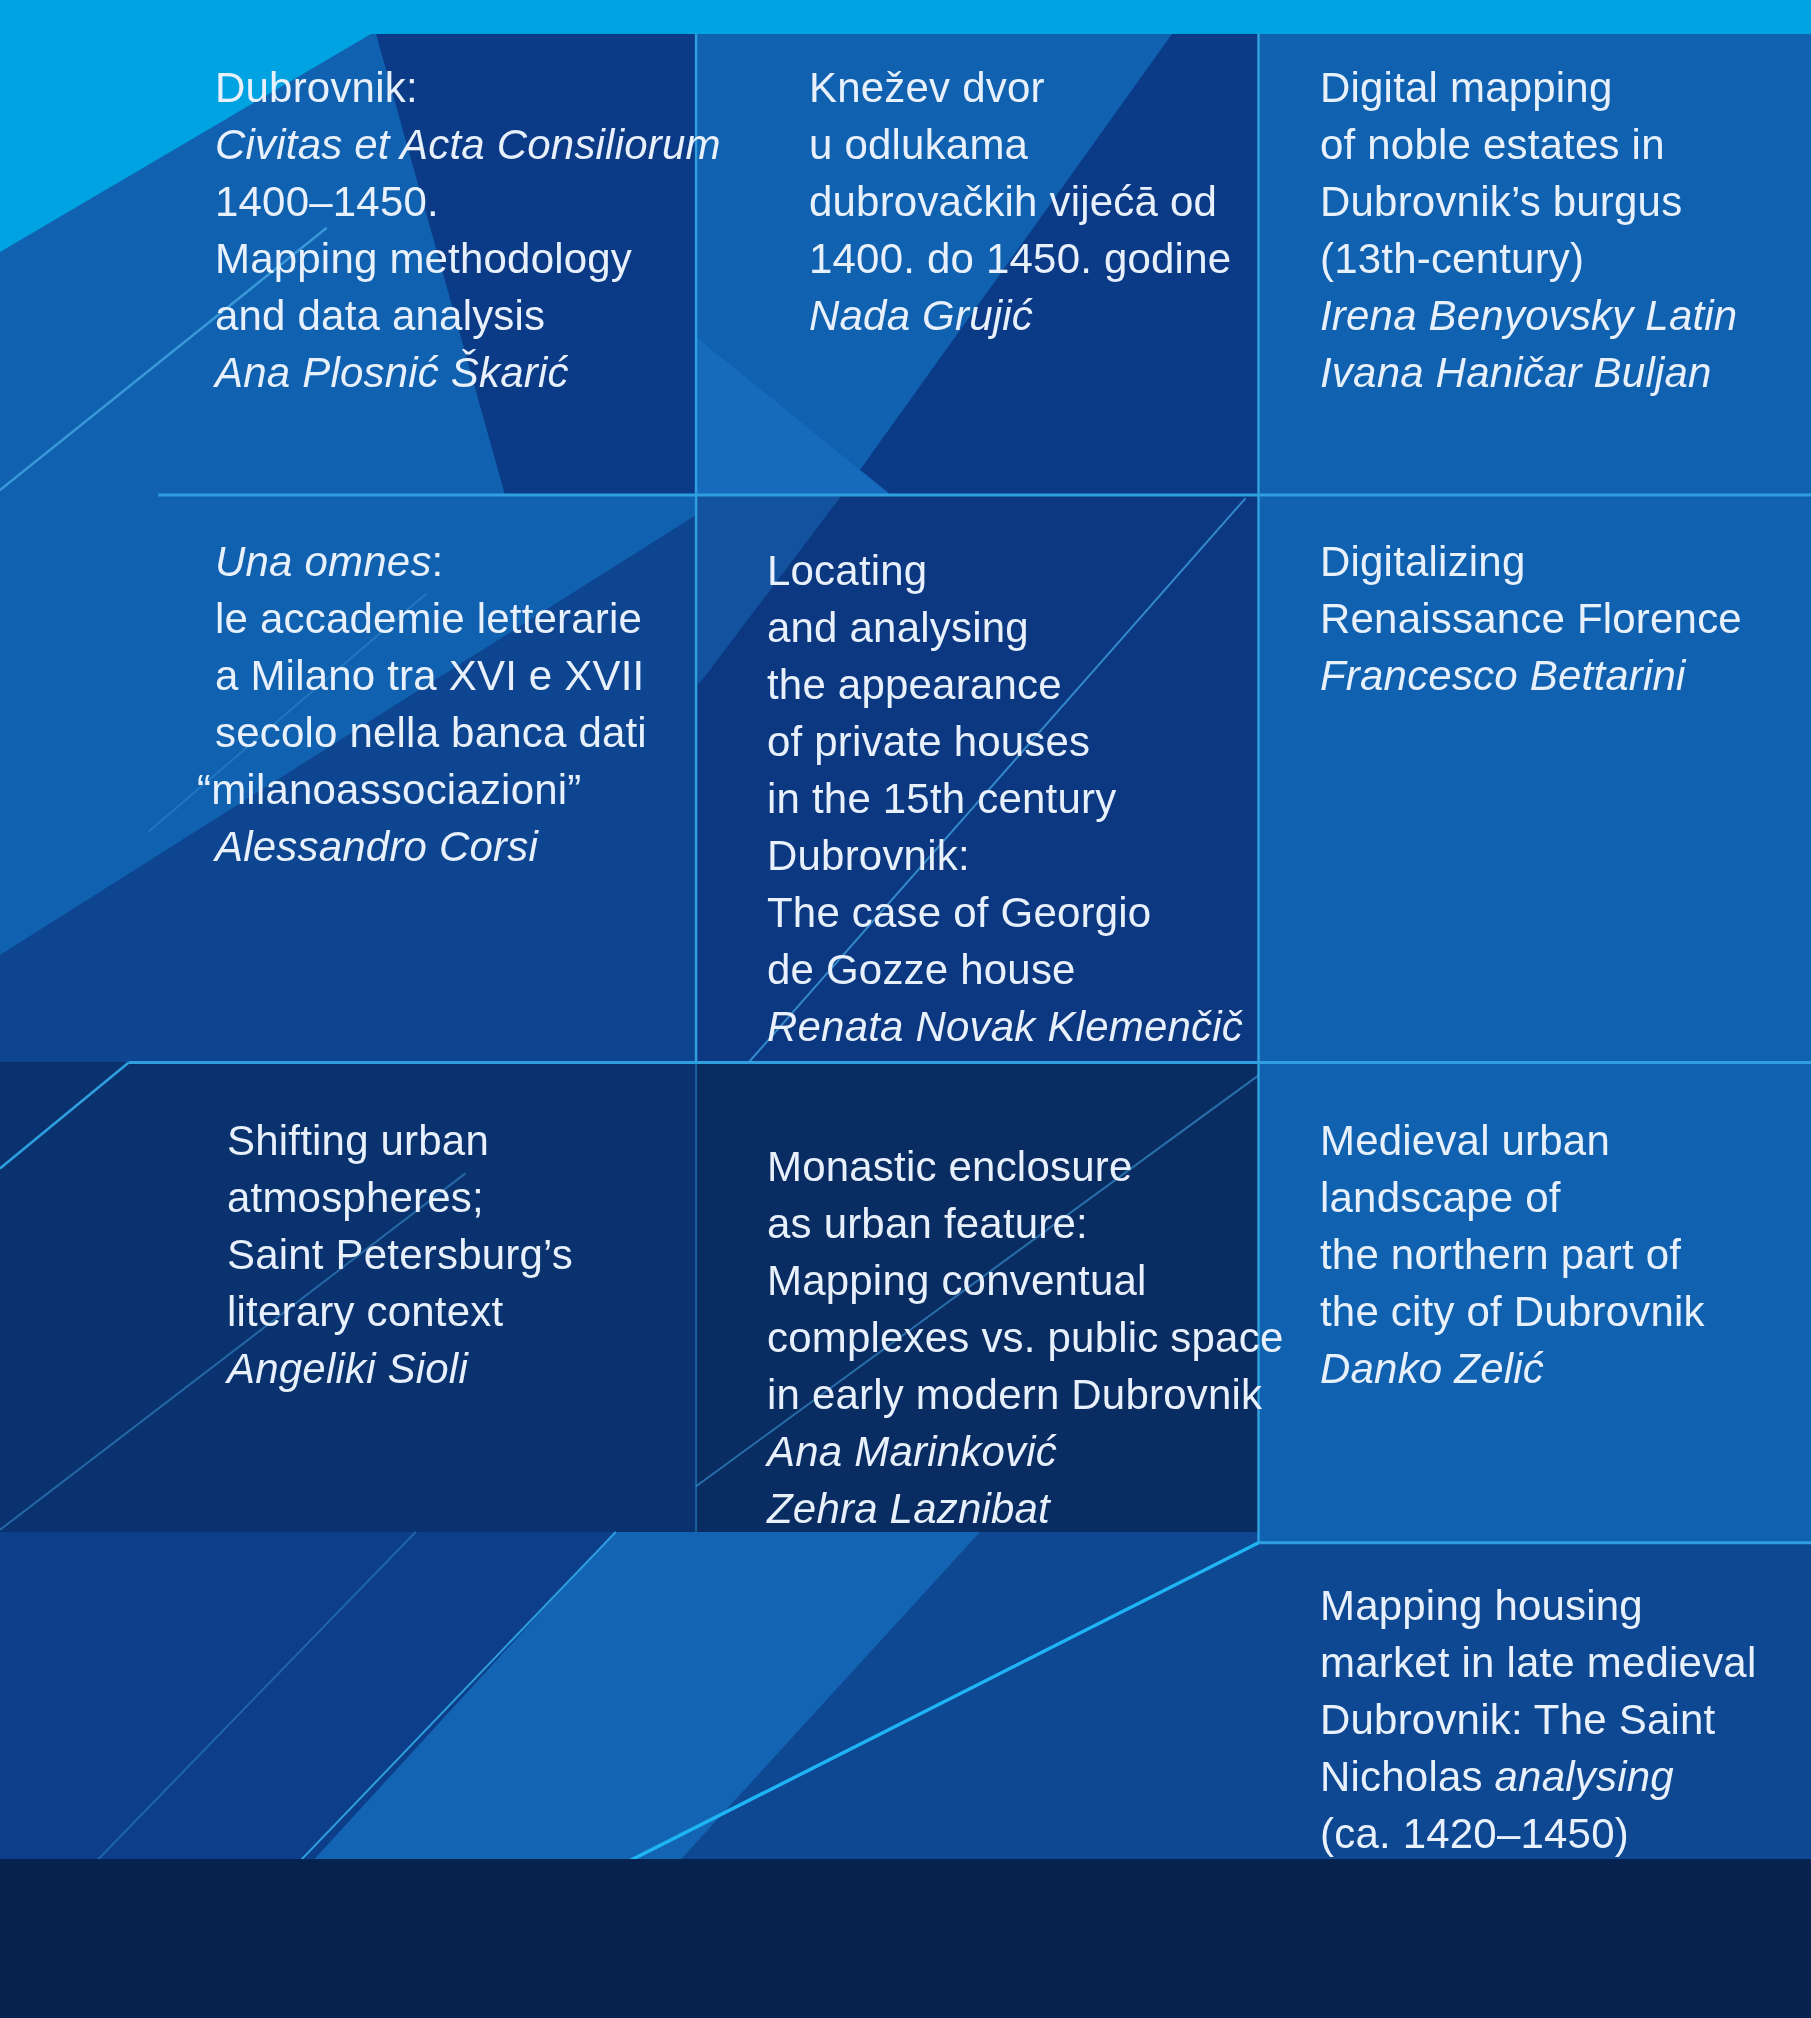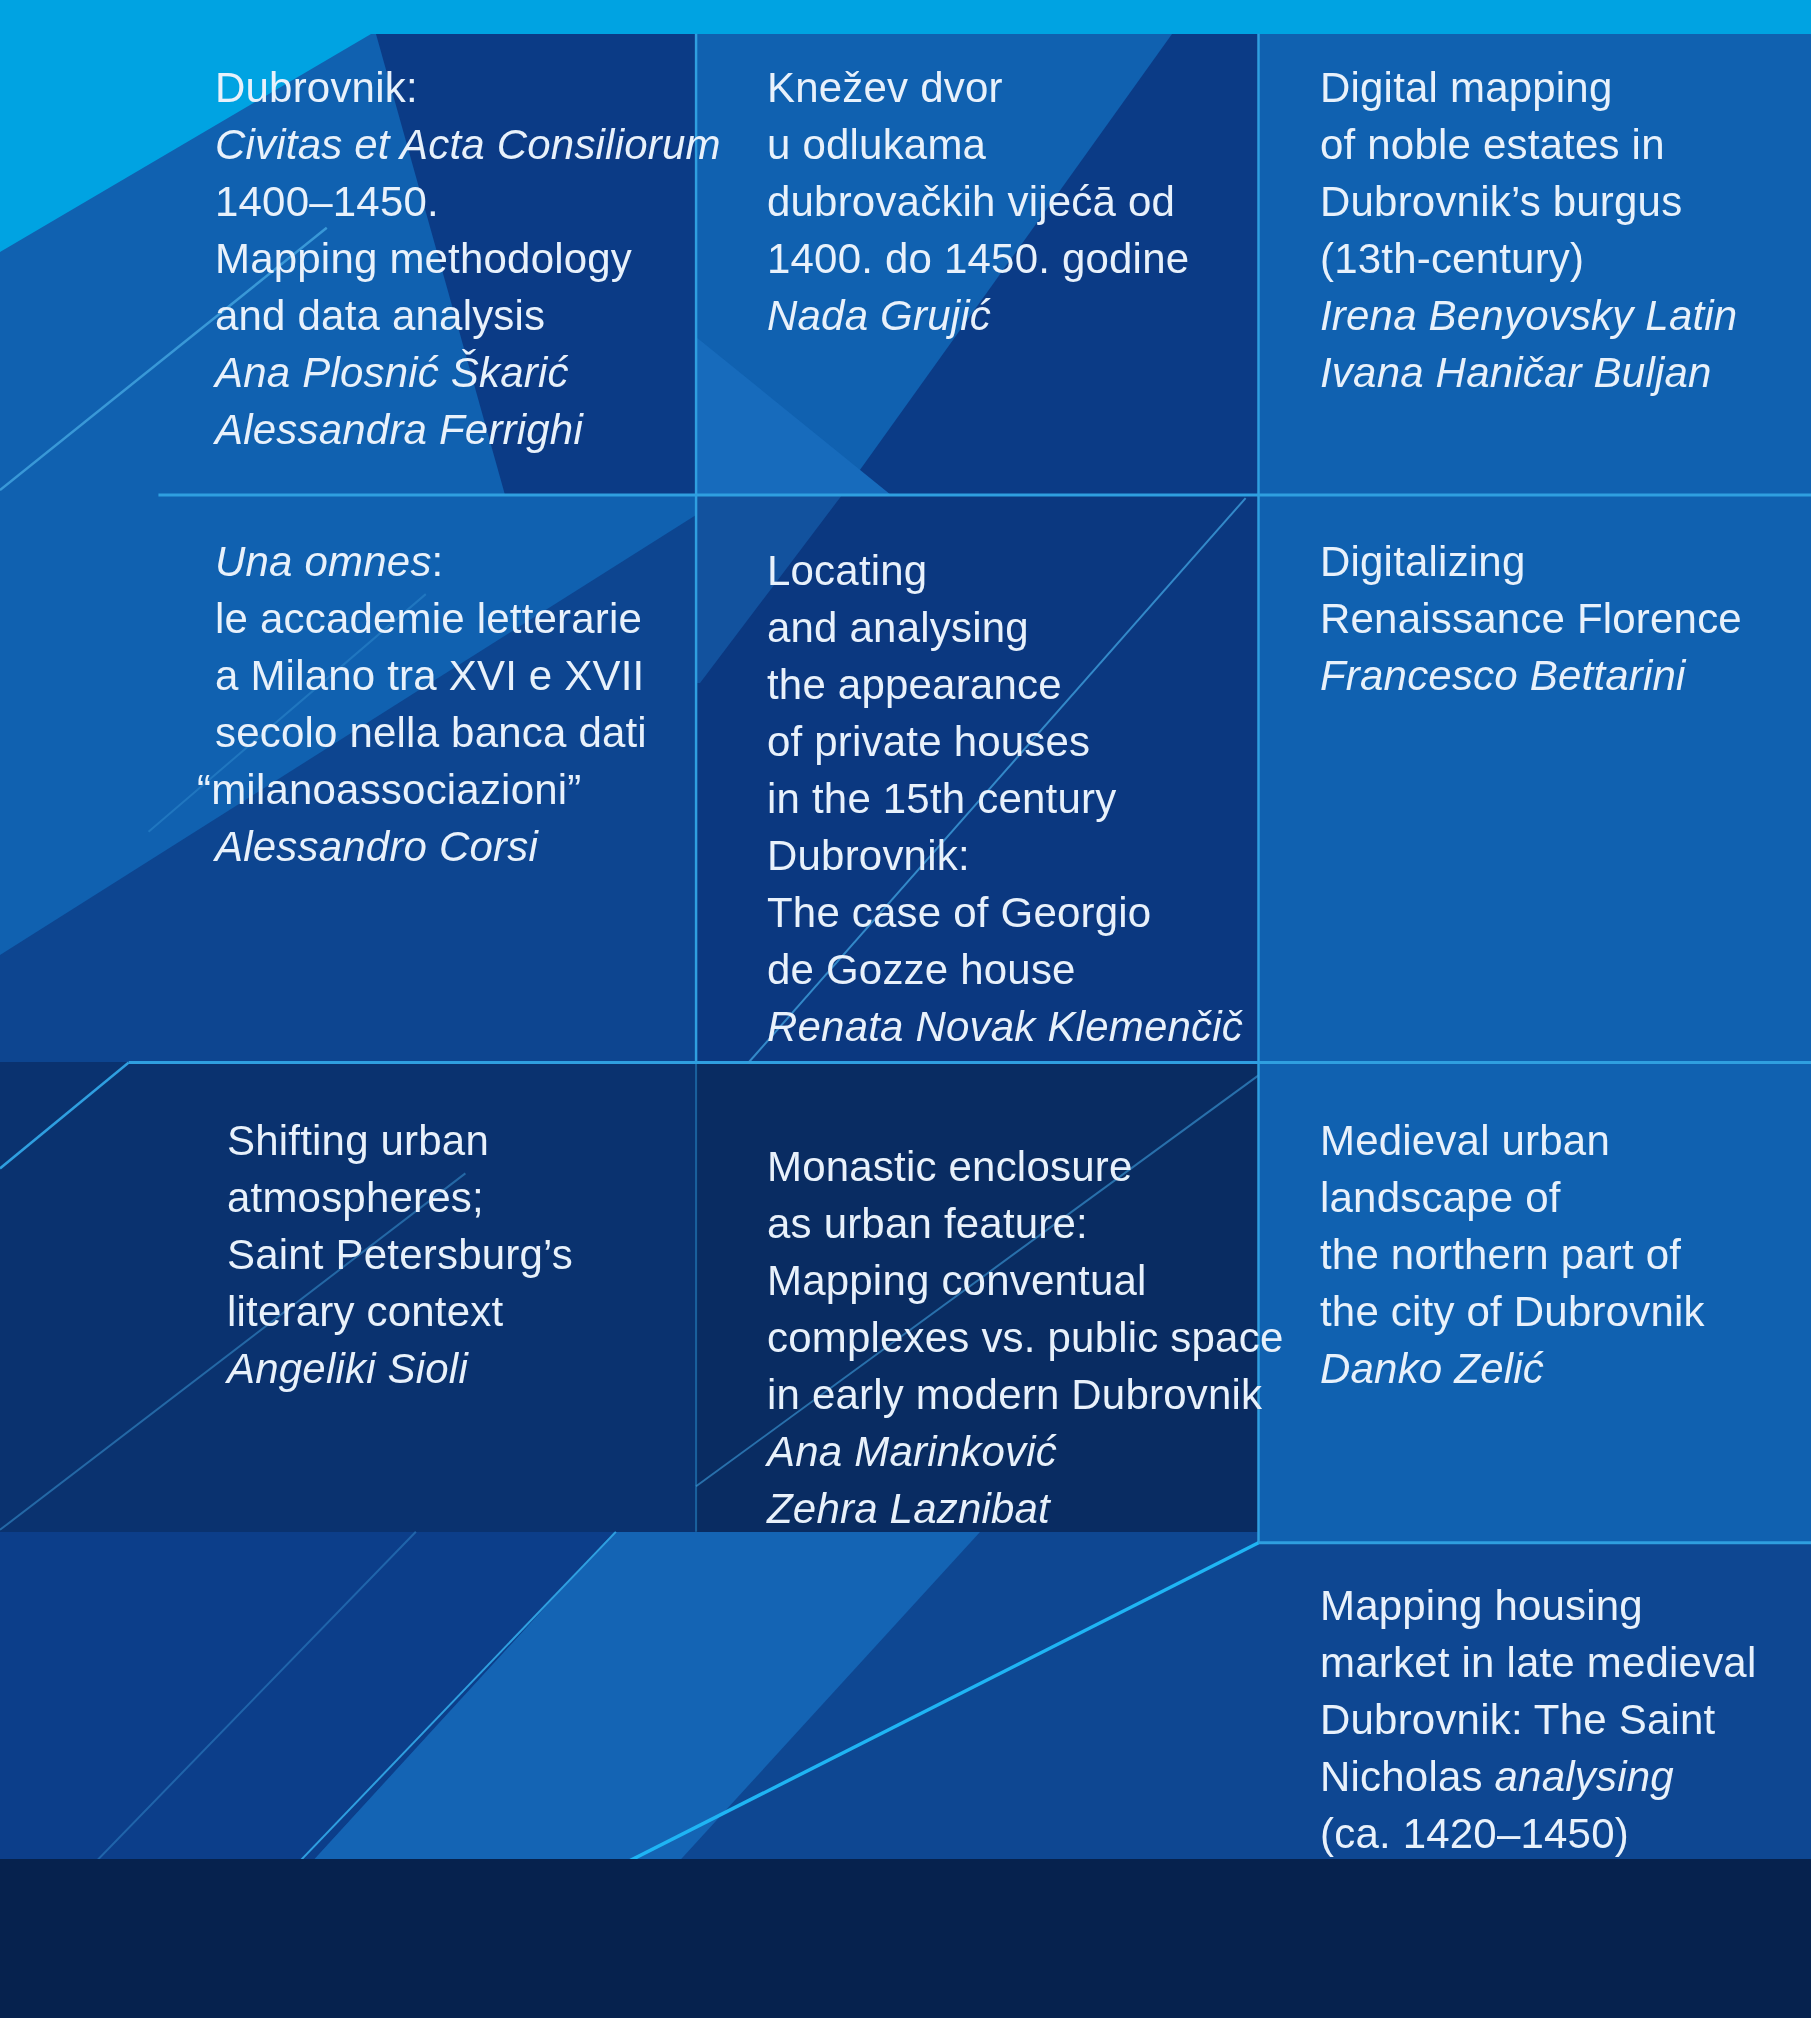--- a/index.html
+++ b/index.html
@@ -29,21 +29,21 @@
   #cells{position:absolute;inset:0;}
   .cell{position:absolute;width:515px;}
   .line{
     font-size:42px;line-height:57px;
     color:var(--text,#E8F1FB);
     white-space:nowrap;
     font-weight:400;
     letter-spacing:0.2px;
   }
   .line em{font-style:italic;font-weight:400;}
-  .r1c1{left:215px;top:59px}  .r1c2{left:767px;top:59px}  .r1c3{left:1320px;top:59px}
+  .r1c1{left:215px;top:59px}  .r1c2{left:809px;top:59px}  .r1c3{left:1320px;top:59px}
   .r2c1{left:215px;top:533px} .r2c2{left:767px;top:542px} .r2c3{left:1320px;top:533px}
   .r3c1{left:227px;top:1112px}.r3c2{left:767px;top:1138px}.r3c3{left:1320px;top:1112px}
   .r4c3{left:1320px;top:1577px}
 </style>
 </head>
 <body>
 
 <div id="canvas">
 
   <div class="shape dark-r1c1"></div>
@@ -80,21 +80,20 @@
   </svg>
 
   <div id="cells">
       <div class="cell r1c1">
         <div class="line"><span>Dubrovnik:</span></div>
         <div class="line"><em>Civitas et Acta Consiliorum</em></div>
         <div class="line"><span>1400–1450.</span></div>
         <div class="line"><span>Mapping methodology</span></div>
         <div class="line"><span>and data analysis</span></div>
         <div class="line"><em>Ana Plosnić Škarić</em></div>
-        <div class="line"><em>Alessandra Ferrighi</em></div>
       </div>
       <div class="cell r1c2">
         <div class="line"><span>Knežev dvor</span></div>
         <div class="line"><span>u odlukama</span></div>
         <div class="line"><span>dubrovačkih vijećā od</span></div>
         <div class="line"><span>1400. do 1450. godine</span></div>
         <div class="line"><em>Nada Grujić</em></div>
       </div>
       <div class="cell r1c3">
         <div class="line"><span>Digital mapping</span></div>

